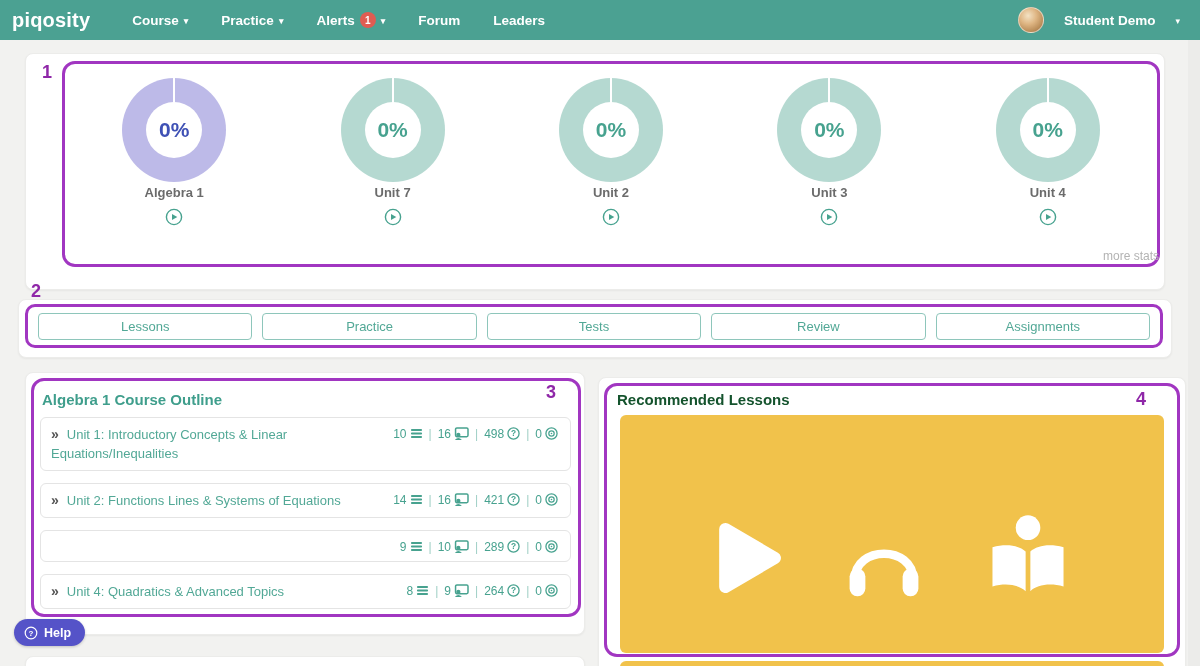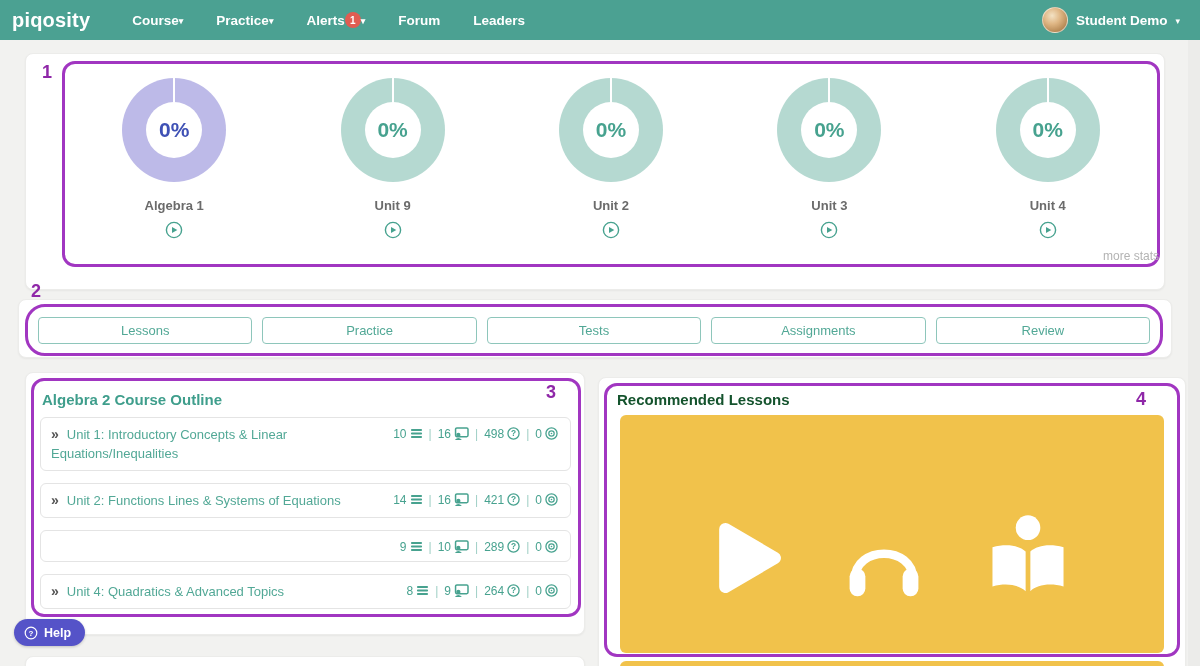--- a/index.html
+++ b/index.html
@@ -4,25 +4,25 @@
 <style>
   * { margin:0; padding:0; box-sizing:border-box; }
   html,body { width:1200px; height:666px; overflow:hidden; }
   body { font-family:"Liberation Sans", sans-serif; background:#F2F2F0; position:relative; }
 
   
   .nav { position:absolute; left:0; top:0; width:1200px; height:40px; background:#4BA192;
          display:flex; align-items:center; color:#fff; z-index:50; }
   .logo { font-size:20px; font-weight:bold; margin-left:12px; letter-spacing:.2px; cursor:pointer; }
   .nav-menu { display:flex; align-items:center; margin-left:42px; gap:33px; }
-  .nav-item { font-size:13.5px; font-weight:bold; display:flex; align-items:center; cursor:pointer; }
+  .nav-item { font-size:13.5px; font-weight:bold; display:flex; align-items:center; gap:5px; cursor:pointer; }
   .caret { font-size:9px; position:relative; top:1px; }
   .badge { width:16px; height:16px; border-radius:50%; background:#E05C52; color:#fff;
            font-size:10px; font-weight:bold; display:flex; align-items:center; justify-content:center; }
-  .nav-user { margin-left:auto; margin-right:20px; display:flex; align-items:center; gap:8px; cursor:pointer; }
+  .nav-user { margin-left:auto; margin-right:20px; display:flex; align-items:center; gap:20px; cursor:pointer; }
   .avatar { width:26px; height:26px; border-radius:50%;
             background:radial-gradient(circle at 38% 32%, #f3e2c4 0%, #dfb684 38%, #b98c58 72%, #8a6540 100%);
             border:1px solid rgba(255,255,255,.55); }
   .nav-user .uname { font-size:13.5px; font-weight:bold; }
 
   
   .card { position:absolute; background:#fff; border-radius:8px; border:1px solid #ECECEA;
           box-shadow:0 1px 2px rgba(0,0,0,.05); }
   .frame { position:absolute; border:3px solid #A136C1; border-radius:13px; }
   .anno { position:absolute; color:#8F27A8; font-size:18px; font-weight:bold; z-index:40; }
@@ -35,27 +35,27 @@
   .donut-cell { display:flex; flex-direction:column; align-items:center; }
   .donut { position:relative; width:104px; height:104px; border-radius:50%; }
   .donut.teal { background:#B5D9D1; }
   .donut.purple { background:#BDBAE8; }
   .donut .notch { position:absolute; left:50%; top:0; width:2px; height:52px; background:#fff; transform:translateX(-50%); }
   .donut .hole { position:absolute; left:50%; top:50%; width:56px; height:56px; border-radius:50%; background:#fff;
                  transform:translate(-50%,-50%); display:flex; align-items:center; justify-content:center; }
   .donut .val { font-size:21px; font-weight:bold; }
   .donut.teal .val { color:#47A28F; }
   .donut.purple .val { color:#3F51B5; }
-  .donut-label { margin-top:16px; font-size:13px; font-weight:bold; color:#6B6B6B; }
+  .donut-label { margin-top:3px; font-size:13px; font-weight:bold; color:#6B6B6B; }
   .play-btn { margin-top:8px; width:18px; height:18px; cursor:pointer; }
   .more-stats { position:absolute; left:1103px; top:249px; font-size:12px; color:#B3B3B3; cursor:pointer; z-index:45; }
 
   
   #card-actions { left:18px; top:299px; width:1154px; height:59px; }
-  #frame-actions { left:25px; top:304px; width:1138px; height:52px; border-radius:20px;padding-left:20px; }
+  #frame-actions { left:25px; top:304px; width:1138px; height:44px; border-radius:10px;padding-left:20px; }
   #anno-2 { left:31px; top:281px; }
   .btn-row { position:absolute; left:0; top:0; width:100%; height:100%; display:flex; align-items:center;
              gap:10px; padding:0 10px; }
   .action-btn { flex:1; height:27px; background:#fff; border:1px solid #8EC6BB; border-radius:4px;
                 color:#52A896; font-size:13px; display:flex; align-items:center; justify-content:center; cursor:pointer; }
 
   
   #card-outline { left:25px; top:372px; width:560px; height:263px; }
   #frame-outline { left:31px; top:378px; width:550px; height:239px; }
   #anno-3 { left:546px; top:382px; }
@@ -141,21 +141,21 @@
             <path d="M7 5.9 L12.3 9 L7 12.1 Z" fill="#47A28F"></path>
           </svg></span>
       </div>
       <div class="donut-cell">
         <div class="donut teal">
           <div class="notch"></div>
           <div class="hole">
             <span class="val">0%</span>
           </div>
         </div>
-        <div class="donut-label">Unit 9</div>
+        <div class="donut-label">Unit 7</div>
         <span class="play-btn"><svg width="18" height="18" viewBox="0 0 18 18">
             <circle cx="9" cy="9" r="7.6" fill="none" stroke="#47A28F" stroke-width="1.4"></circle>
             <path d="M7 5.9 L12.3 9 L7 12.1 Z" fill="#47A28F"></path>
           </svg></span>
       </div>
       <div class="donut-cell">
         <div class="donut teal">
           <div class="notch"></div>
           <div class="hole">
             <span class="val">0%</span>
@@ -197,29 +197,29 @@
 </div>
 <div class="anno" id="anno-1">1</div>
 <div class="more-stats">more stats</div>
 
 <div class="card" id="card-actions"></div>
 <div class="frame" id="frame-actions">
   <div class="btn-row">
       <div class="action-btn">Lessons</div>
       <div class="action-btn">Practice</div>
       <div class="action-btn">Tests</div>
+      <div class="action-btn">Review</div>
       <div class="action-btn">Assignments</div>
-      <div class="action-btn">Review</div>
     </div>
 </div>
 <div class="anno" id="anno-2">2</div>
 
 <div class="card" id="card-outline"></div>
 <div class="frame" id="frame-outline"></div>
-<div class="outline-title">Algebra 2 Course Outline</div>
+<div class="outline-title">Algebra 1 Course Outline</div>
 <div class="unit-list">
     <div class="unit-row">
       <div class="unit-left"><span class="chev">»</span><span class="utitle">Unit 1: Introductory Concepts &amp; Linear Equations/Inequalities</span></div>
       <div class="unit-right">
         <span class="num">10</span>
         <span>
           <svg width="13" height="13" viewBox="0 0 14 14">
             <rect x="1" y="2.2" width="12" height="2" rx="1" fill="#47A28F"></rect>
             <rect x="1" y="6" width="12" height="2" rx="1" fill="#47A28F"></rect>
             <rect x="1" y="9.8" width="12" height="2" rx="1" fill="#47A28F"></rect>

